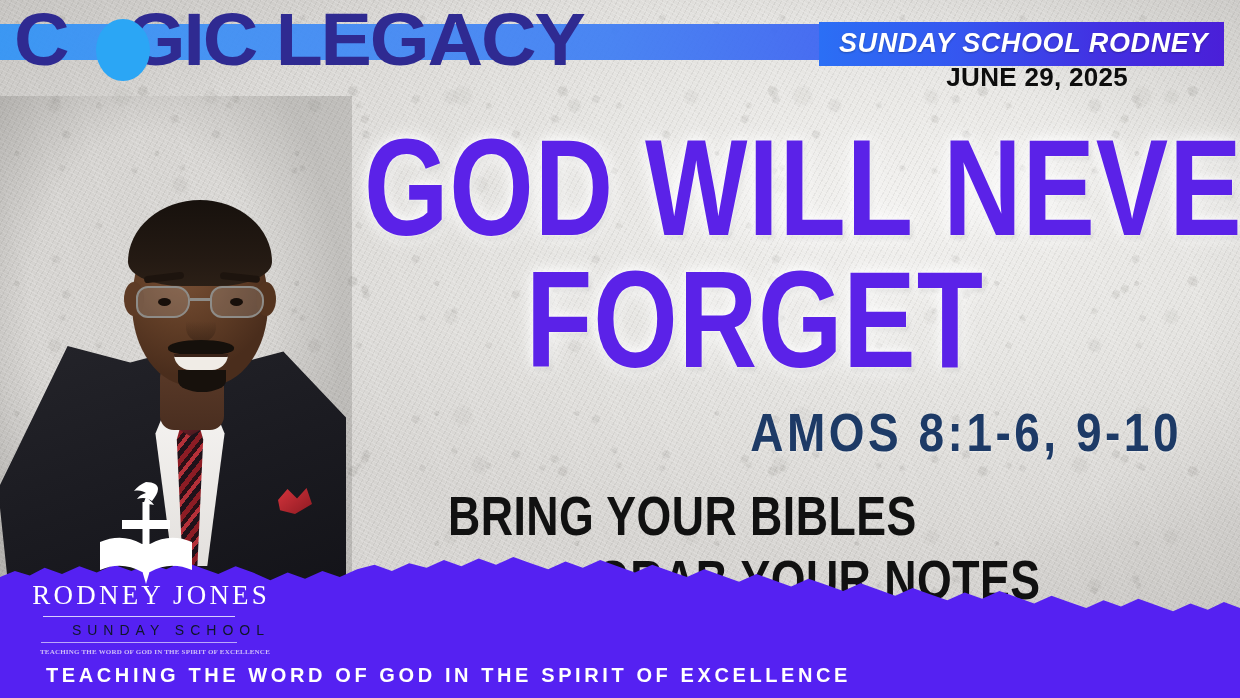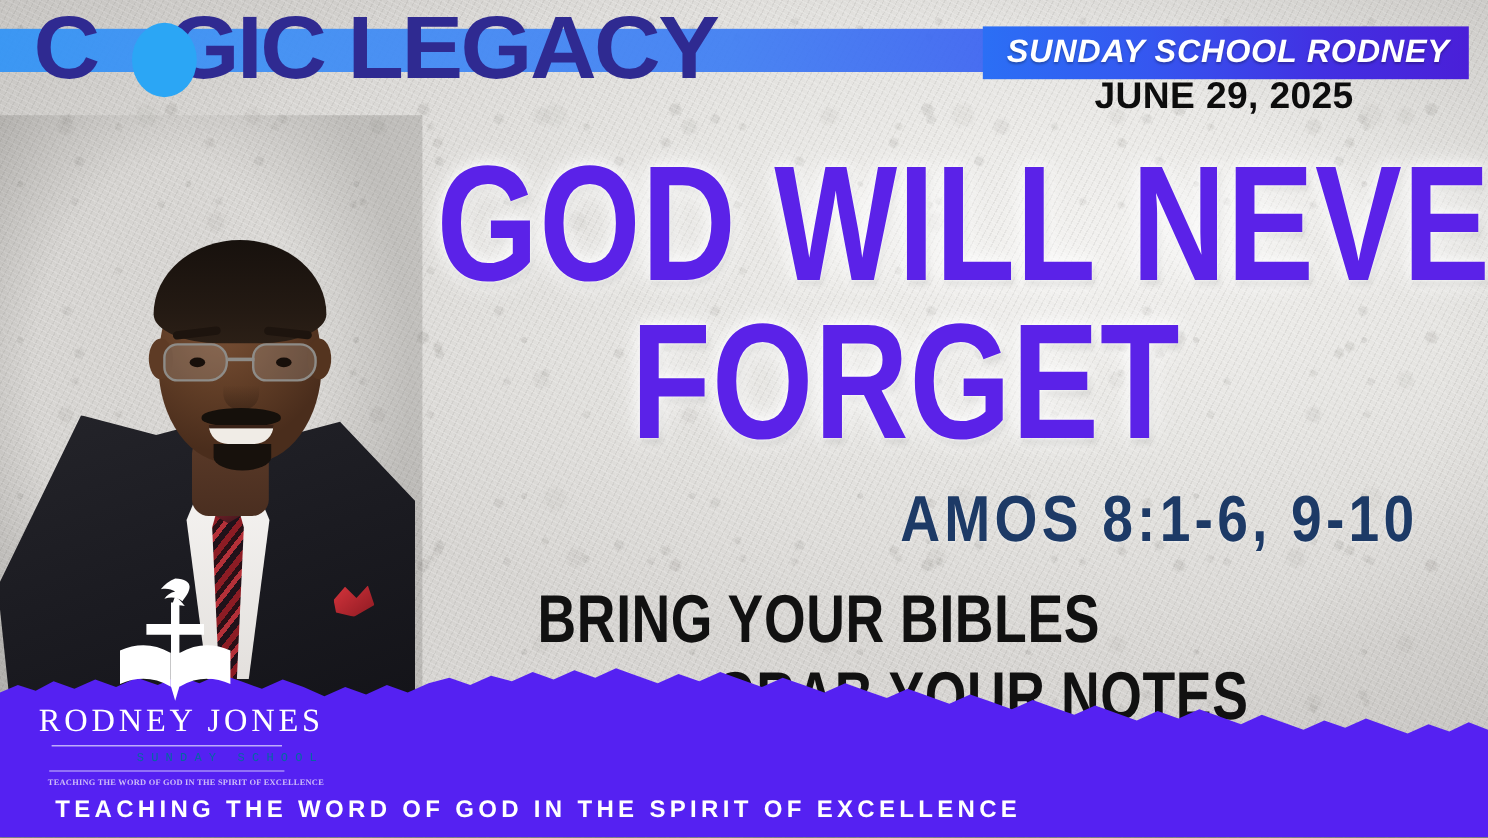--- a/index.html
+++ b/index.html
@@ -67,21 +67,21 @@
     width:1215px; height:36px;
     background:linear-gradient(90deg,
        #2f93f7 0%, #3b8ef6 18%, #3f86f5 34%,
        #3d7df4 50%, #3a62f2 68%, #3f46ef 84%, #4a2fe4 100%);
     opacity:.92;
   }
 
   
   .wordmark {
     position:absolute;
-    left:28px; top:3px;
+    left:14px; top:3px;
     display:flex; align-items:center;
     z-index:6;
   }
   .wm-text {
     font-family:"Liberation Sans", sans-serif;
     font-size:74px;
     font-weight:700;
     letter-spacing:-2px;
     color:#2f2a91;
     line-height:1;
@@ -118,21 +118,21 @@
     font-style:italic;
     letter-spacing:.6px;
     color:#ffffff;
     white-space:nowrap;
     text-shadow:0 1px 2px rgba(0,0,0,.28);
   }
   .date-line {
     position:absolute;
     right:112px; top:62px;
     font-family:"Liberation Sans", sans-serif;
-    font-size:31px;
+    font-size:26px;
     font-weight:700;
     letter-spacing:.3px;
     color:#0d0d0d;
     white-space:nowrap;
     z-index:7;
     margin-left:10px;
   }
 
   
   .portrait {
@@ -403,25 +403,25 @@
     line-height:1.1;
     white-space:nowrap;
   }
   .rj-rule {
     width:192px; height:1px;
     margin:5px auto 5px;
     background:rgba(255,255,255,.78);
   }
   .rj-rule.thin { width:196px; background:rgba(255,255,255,.60); margin-top:4px; }
   .rj-sub {
-    font-family:Liberation Mono, monospace;
-    font-size:10px;
+    font-family:Liberation Sans, sans-serif;
+    font-size:14px;
     font-weight:400;
     letter-spacing:6px;
-    color:#0369a1;
+    color:#0f172a;
     white-space:nowrap;
   }
   .rj-tag {
     margin-top:4px;
     font-family:"Liberation Serif","DejaVu Serif", serif;
     font-size:7px;
     font-weight:700;
     letter-spacing:.2px;
     color:#cdbcf8;
     white-space:nowrap;

